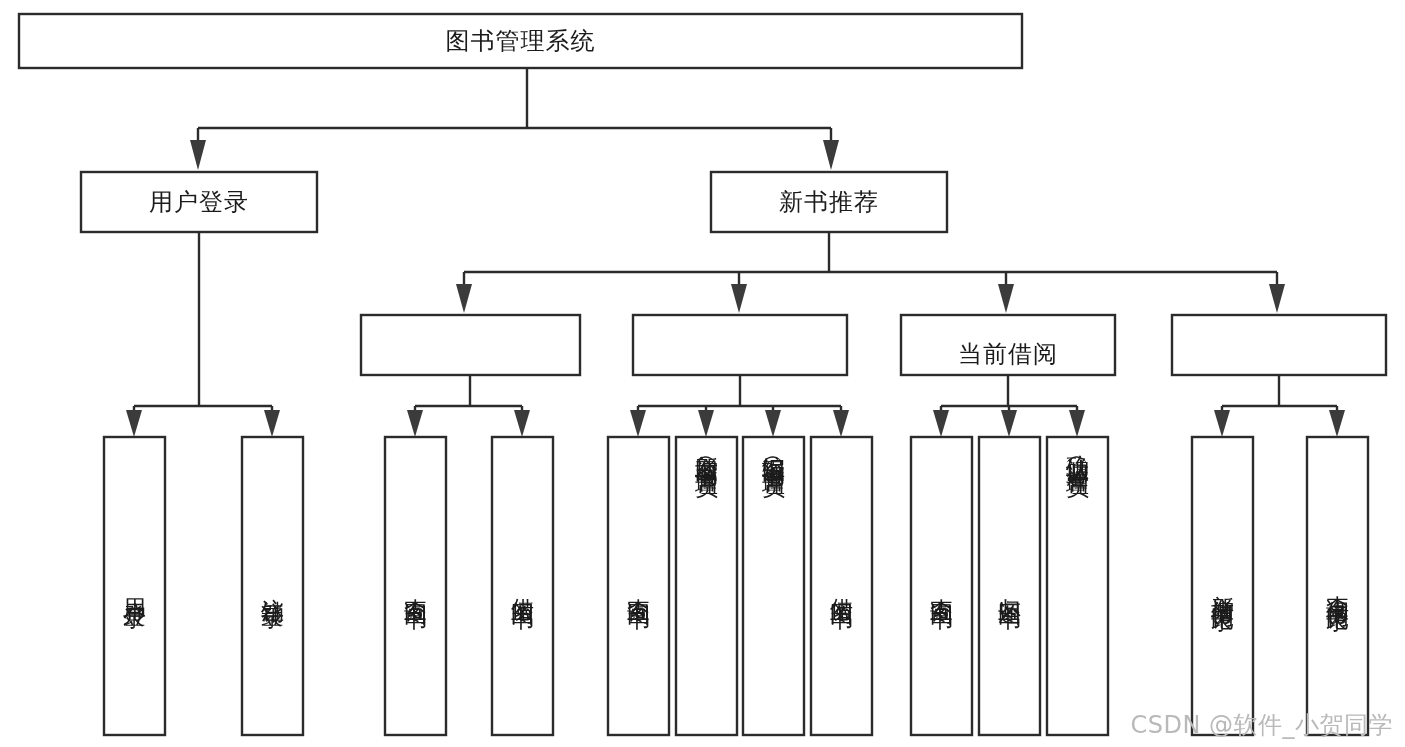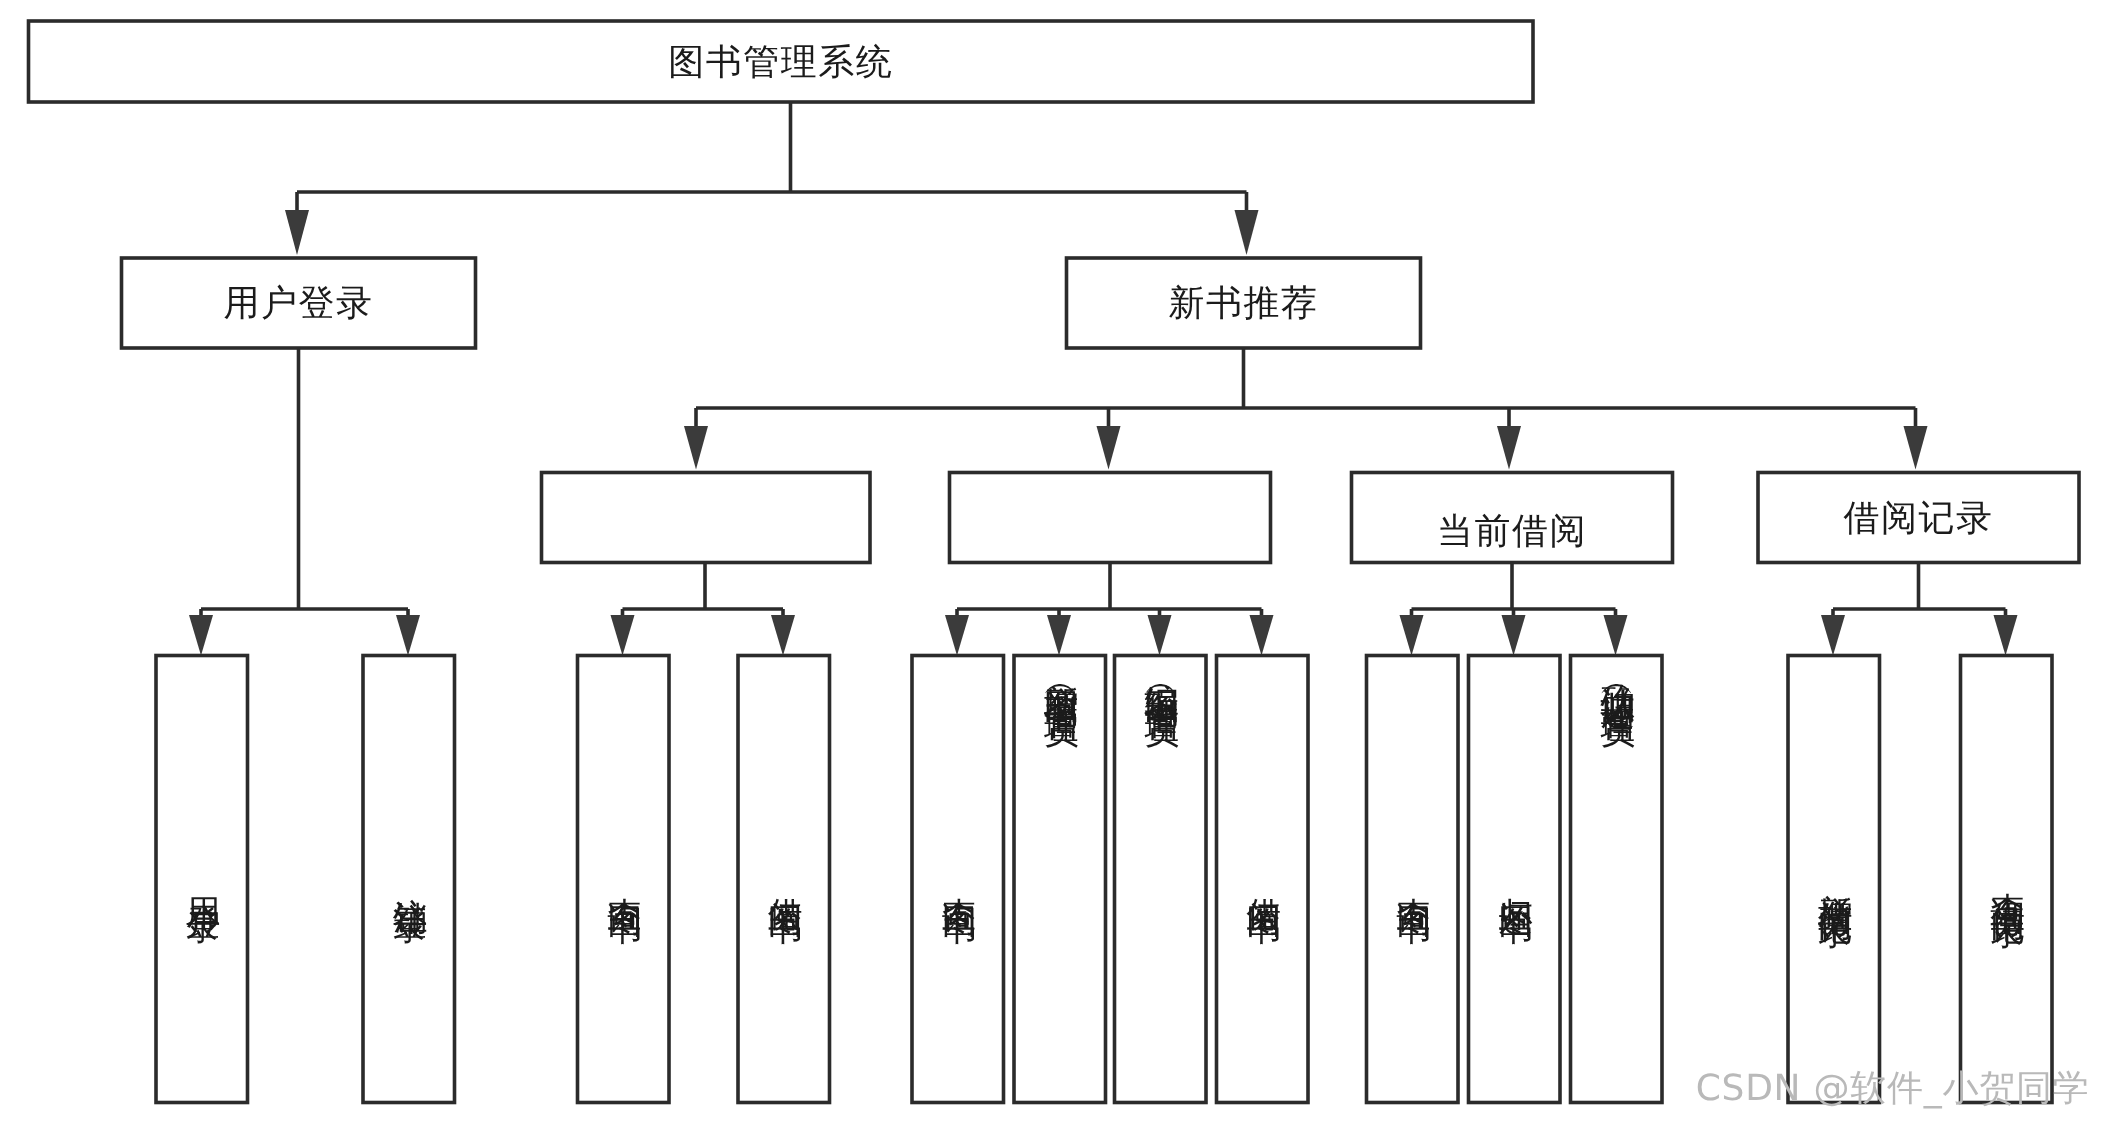--- a/index.html
+++ b/index.html
@@ -190,23 +190,20 @@
   <div class="hlabel-wrap" style="left:711px; top:172px; width:236px; height:60px;">
     <span class="hlabel-text">新书推荐</span>
   </div>
 
 
 
   <div class="hlabel-wrap" style="left:901px; top:324px; width:214px; height:60px;">
     <span class="hlabel-text">当前借阅</span>
   </div>
 
-  <div class="hlabel-wrap" style="left:1172px; top:315px; width:214px; height:60px;">
-    <span class="hlabel-text">借阅记录</span>
-  </div>
 
   <div class="vlabel-wrap" style="left:104px; top:437px; width:61px; height:298px;">
     <span class="vlabel-text">用户登录</span>
   </div>
   <div class="vlabel-wrap" style="left:242px; top:437px; width:61px; height:298px;">
     <span class="vlabel-text">注销登录</span>
   </div>
 
   <div class="vlabel-wrap" style="left:385px; top:437px; width:61px; height:298px;">
     <span class="vlabel-text">查询图书</span>

